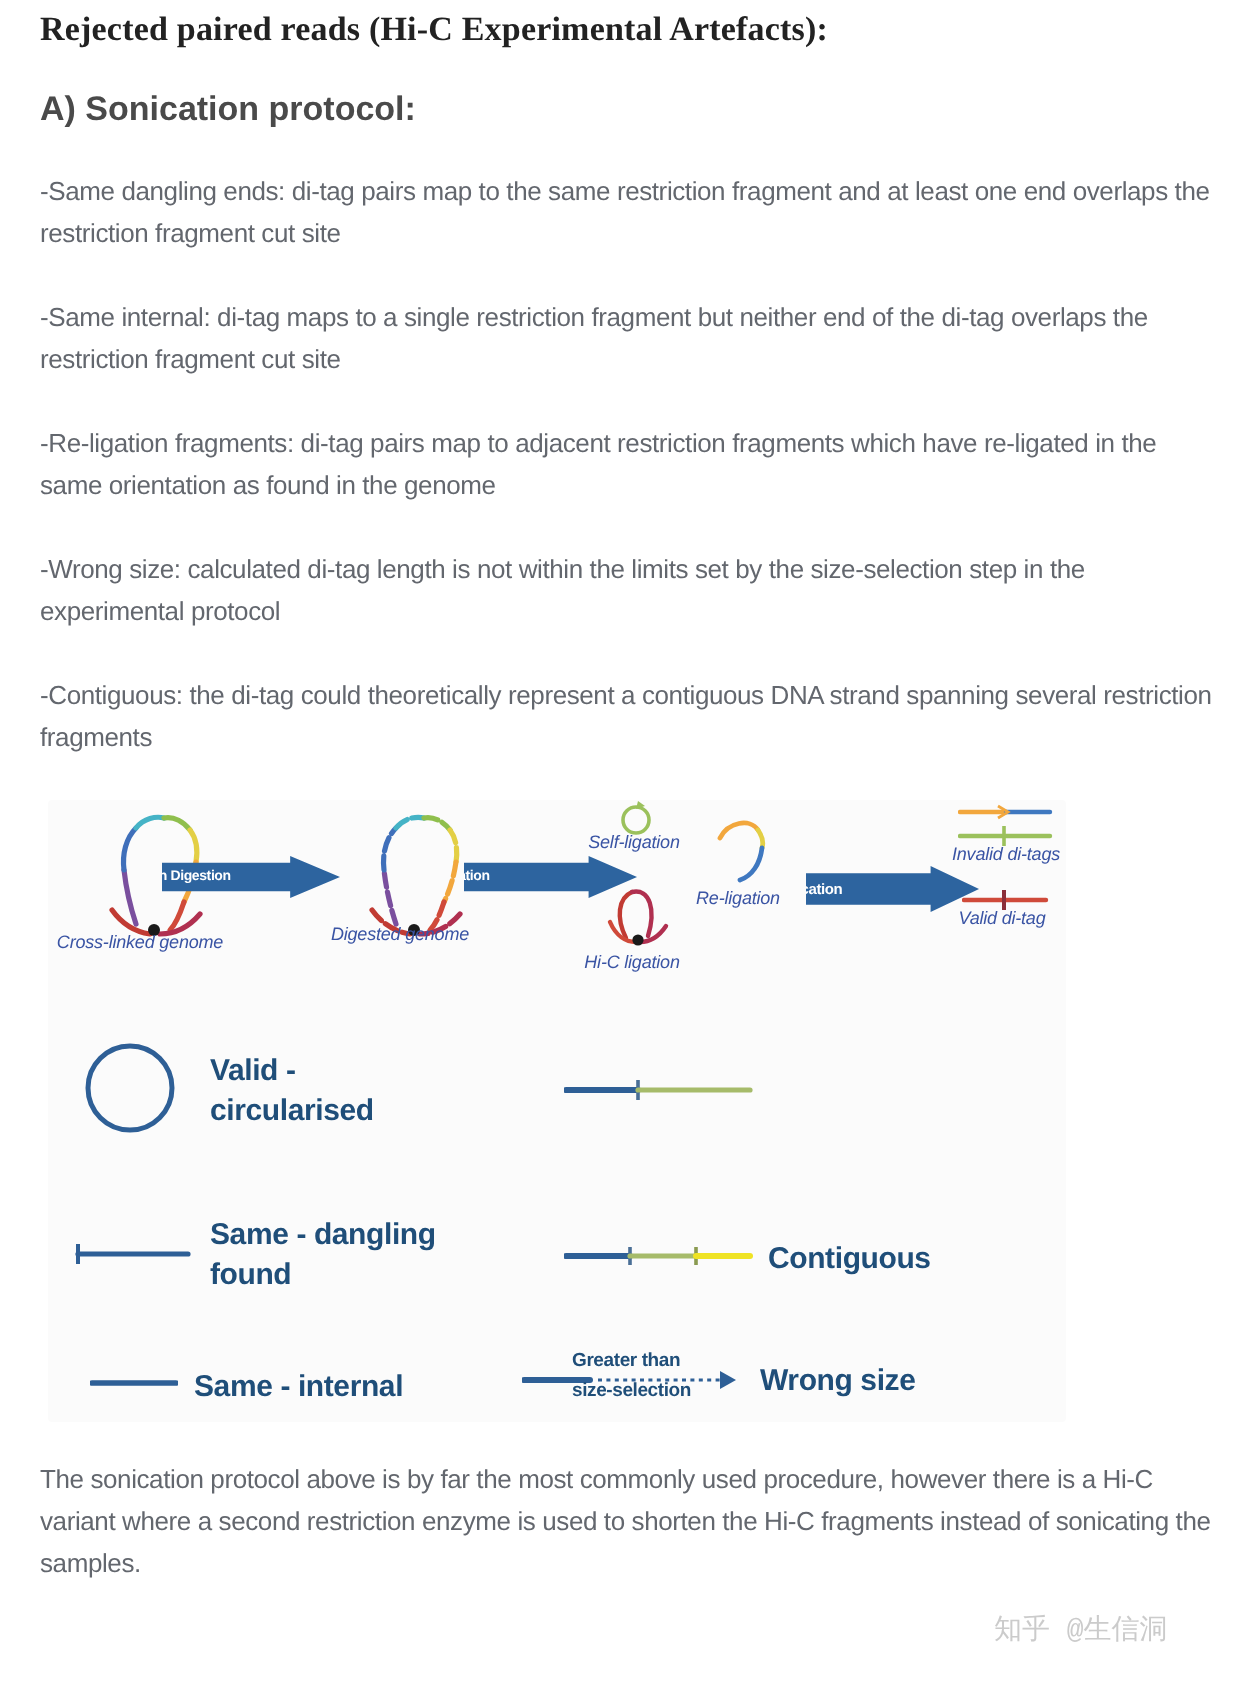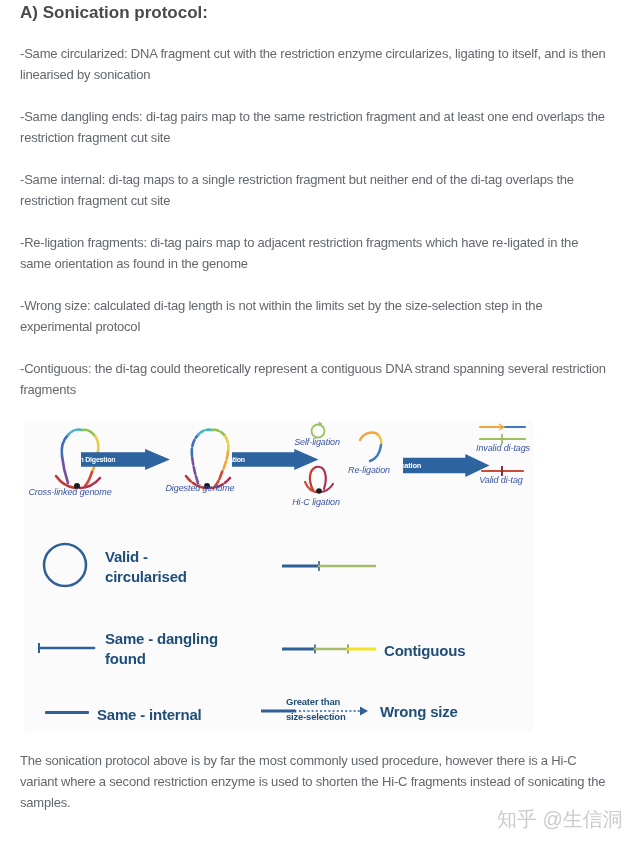--- a/index.html
+++ b/index.html
@@ -46,22 +46,22 @@
   .nowrap { white-space:nowrap; }
   .size-note {
     position:absolute; font-size:9.5px; font-weight:600; color:#1f4e79;
     line-height:12px; text-align:left; letter-spacing:-0.2px;
   }
   .closing-p {
     font-size:13px; letter-spacing:-0.2px; line-height:21px; color:#63676e;
     width:590px; margin-top:18px;
   }
   .watermark {
-    position:absolute; top:806px; left:497px; font-size:20px;
-    color:#c6c6c6; opacity:.9; white-space:nowrap;
+    position:absolute; top:806px; left:497px; font-size:14px;
+    color:#c6c6c6; opacity:.9; white-space:nowrap;font-family:Liberation Mono, monospace;
   }
   svg { display:block; }
 </style>
 </head>
 <body>
 
 <svg width="0" height="0" style="position:absolute" aria-hidden="true">
   <defs>
     <g id="genome-shape" fill="none" stroke-linecap="round" stroke-width="2.6">
       <path d="M36,58 C33,49 31,40 30,31" stroke="#7a4f9e"></path>
@@ -73,23 +73,23 @@
       <path d="M60,47 C58,53 56,58 53,61" stroke="#d04a3a"></path>
       <path d="M24,51 C29,58 36,62 43,63" stroke="#c13b33"></path>
       <path d="M68,53 C62,60 55,63 48,63" stroke="#b03050"></path>
       <circle cx="45" cy="61" r="3" fill="#1a1a1a" stroke="none"></circle>
     </g>
   </defs>
 </svg>
 
 <div class="page">
 
+  <div class="article-title">Rejected paired reads (Hi-C Experimental Artefacts):</div>
   <div class="section-heading">A) Sonication protocol:</div>
 
-  <p class="body-p">-Same circularized: DNA fragment cut with the restriction enzyme circularizes, ligating to itself, and is then linearised by sonication</p>
   <p class="body-p">-Same dangling ends: di-tag pairs map to the same restriction fragment and at least one end overlaps the restriction fragment cut site</p>
   <p class="body-p">-Same internal: di-tag maps to a single restriction fragment but neither end of the di-tag overlaps the restriction fragment cut site</p>
   <p class="body-p">-Re-ligation fragments: di-tag pairs map to adjacent restriction fragments which have re-ligated in the same orientation as found in the genome</p>
   <p class="body-p">-Wrong size: calculated di-tag length is not within the limits set by the size-selection step in the experimental protocol</p>
   <p class="body-p">-Contiguous: the di-tag could theoretically represent a contiguous DNA strand spanning several restriction fragments</p>
 
   <div class="hic-figure">
 
     <svg class="abs" style="left:6px;top:4px" width="80" height="68" viewBox="0 0 80 68">
         <use href="#genome-shape" transform="translate(2,0)"></use>

